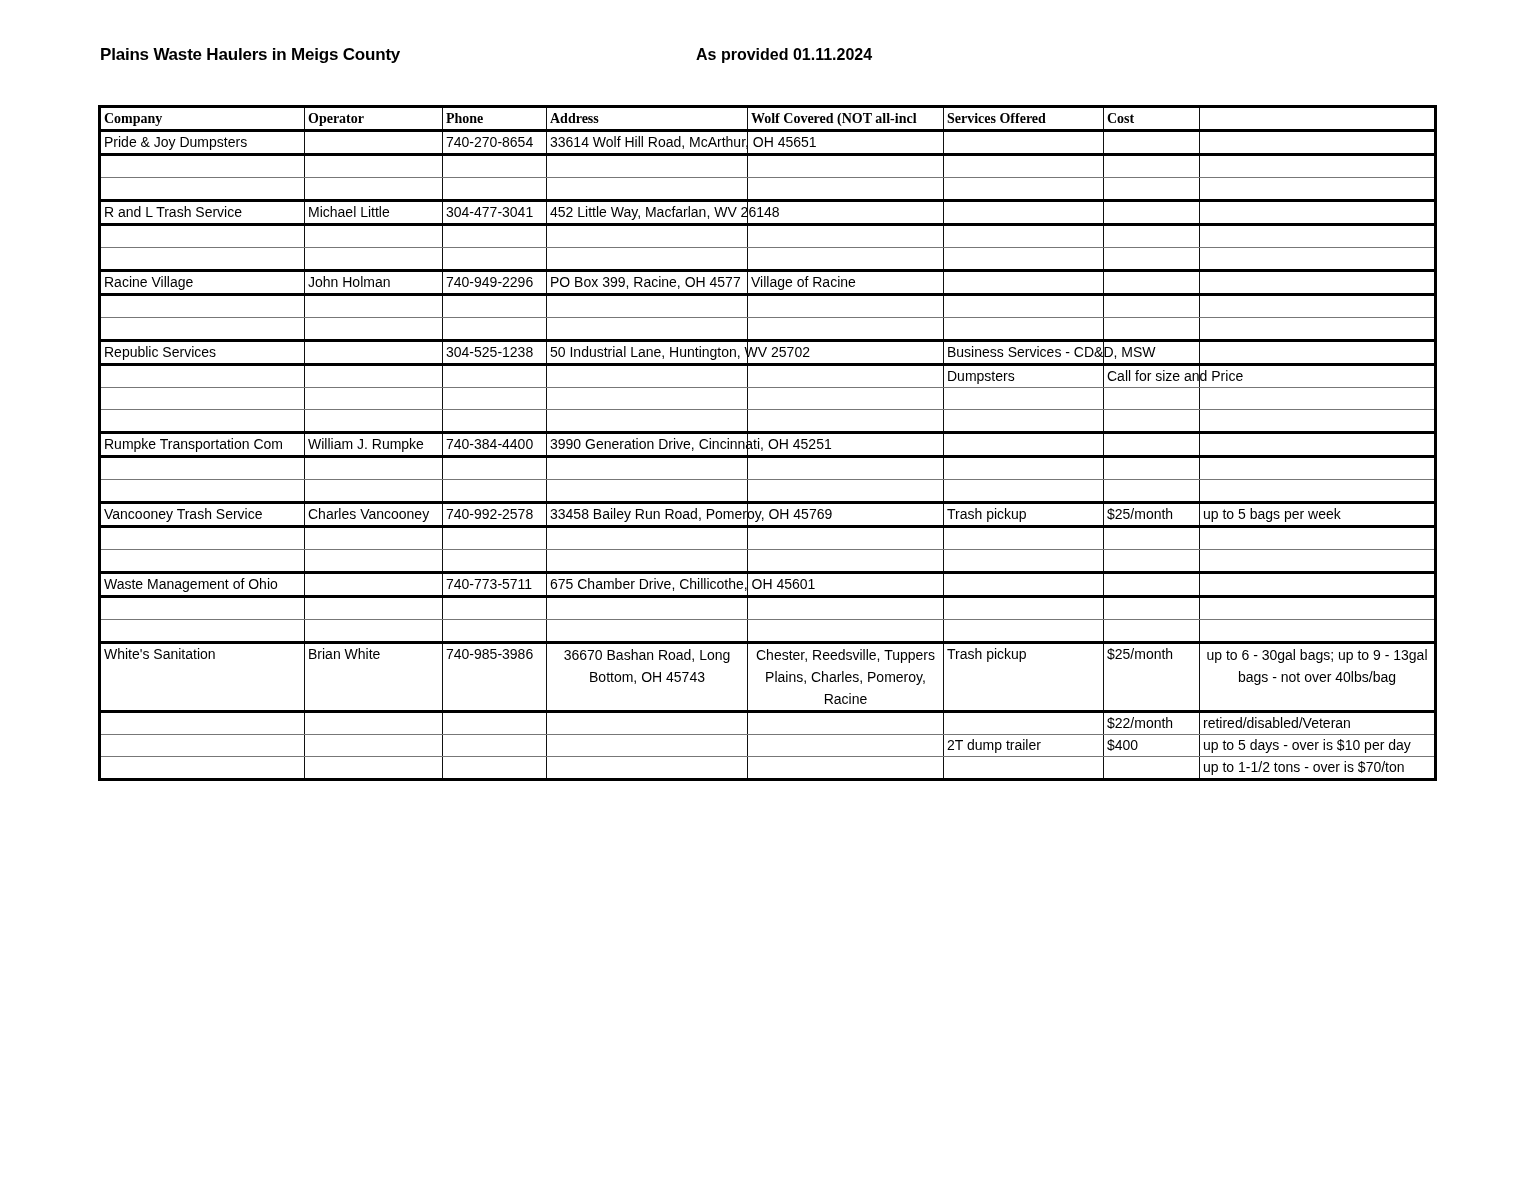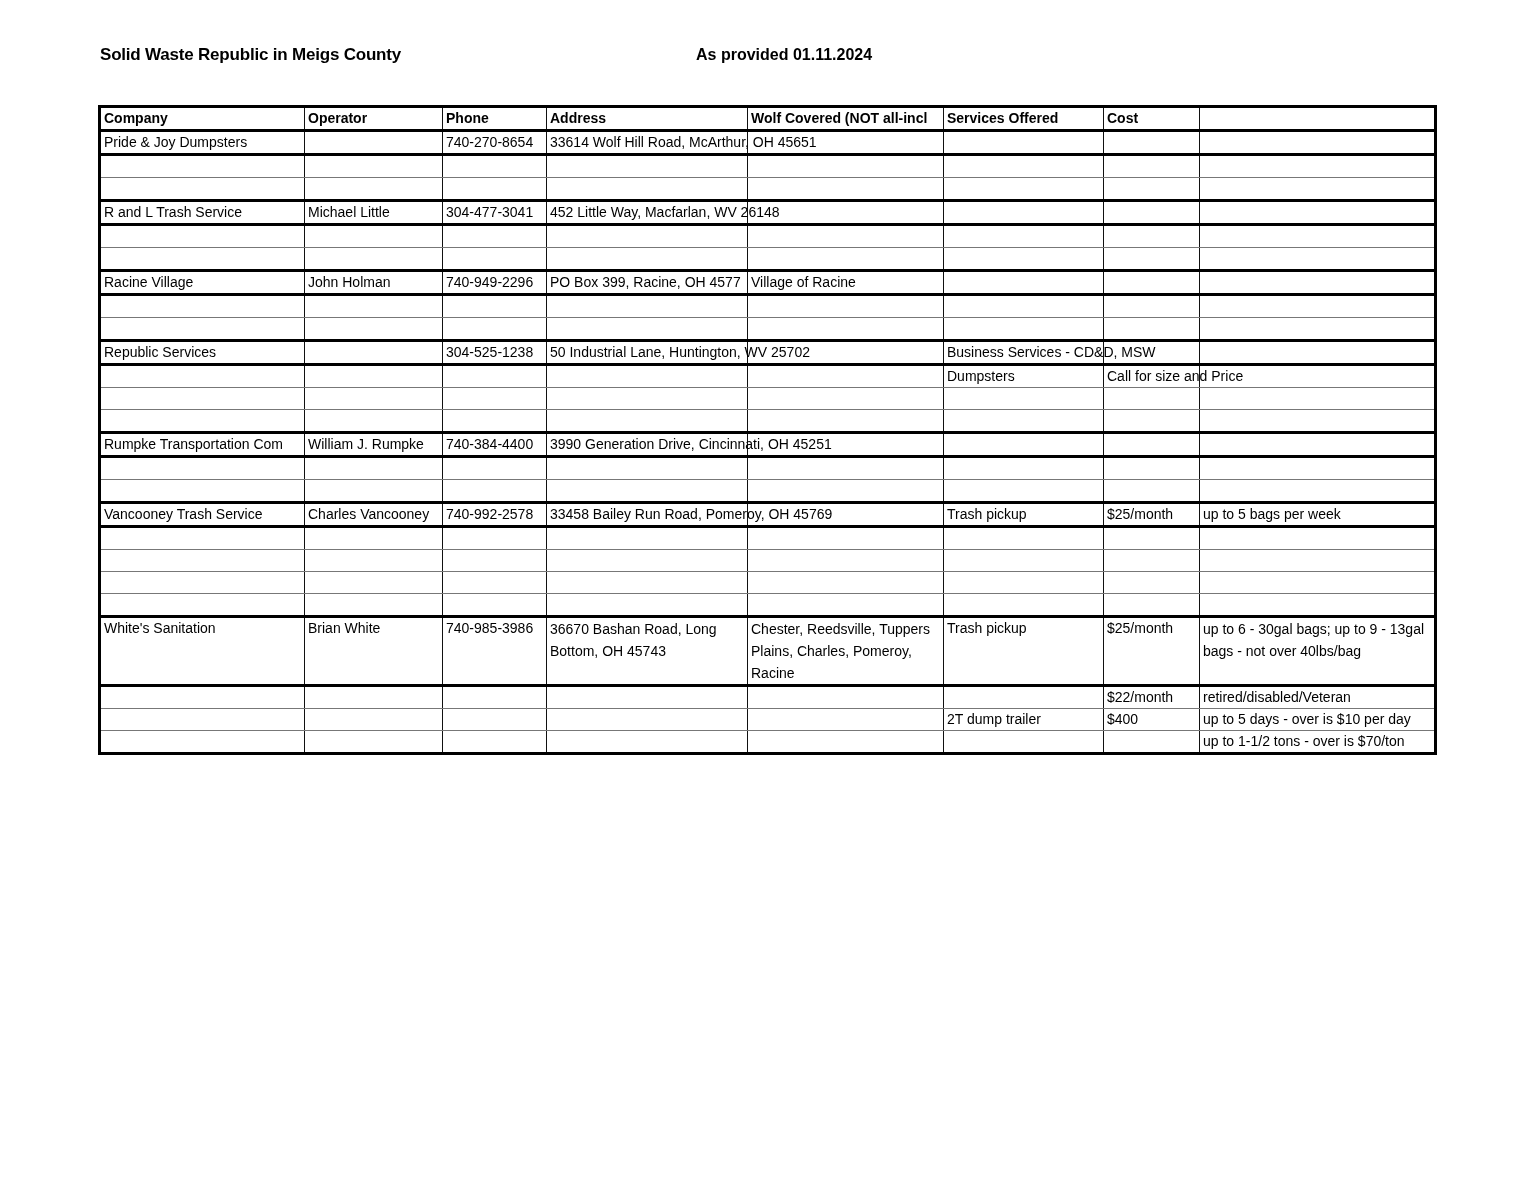--- a/index.html
+++ b/index.html
@@ -56,36 +56,37 @@
       padding: 0 3px;
       height: 21px;
       line-height: 21px;
       white-space: nowrap;
       overflow: hidden;
       vertical-align: top;
       text-align: left;
       font-weight: normal;
     }
     table.grid td.gray-left { border-left-color: #888; }
-    table.grid th { font-weight: bold; height: 21px; }
+    table.grid th { font-weight: bold; height: 21px; font-family: Liberation Serif, serif; }
     table.grid tr.company-row td { border-top: 3.5px solid #000; border-bottom: 3.5px solid #000; }
     table.grid tr.header-row th { border-bottom: 3px solid #000; }
     table.grid td.bold { font-weight: normal; }
     table.grid td.overflow { overflow: visible; position: relative; z-index: 1; margin-left: 40px; }
     table.grid td.wrap {
       white-space: normal;
       line-height: 22px;
       padding-top: 0;
+      text-align: center;
     }
     table.grid tr.tall td { height: 66px; }
   </style>
 </head>
 <body>
 
-<div class="doc-title">Solid Waste Republic in Meigs County</div>
+<div class="doc-title">Plains Waste Haulers in Meigs County</div>
 <div class="doc-date">As provided 01.11.2024</div>
 
 <table class="grid">
   <colgroup>
     <col class="c0">
       <col class="c1">
       <col class="c2">
       <col class="c3">
       <col class="c4">
       <col class="c5">
@@ -288,20 +289,30 @@
       <tr>
         <td></td>
         <td></td>
         <td></td>
         <td></td>
         <td class="gray-left"></td>
         <td></td>
         <td></td>
         <td></td>
       </tr>
+      <tr class="company-row">
+        <td class="bold">Waste Management of Ohio</td>
+        <td></td>
+        <td>740-773-5711</td>
+        <td class="overflow">675 Chamber Drive, Chillicothe, OH 45601</td>
+        <td class="gray-left"></td>
+        <td></td>
+        <td></td>
+        <td></td>
+      </tr>
       <tr>
         <td></td>
         <td></td>
         <td></td>
         <td></td>
         <td class="gray-left"></td>
         <td></td>
         <td></td>
         <td></td>
       </tr>

